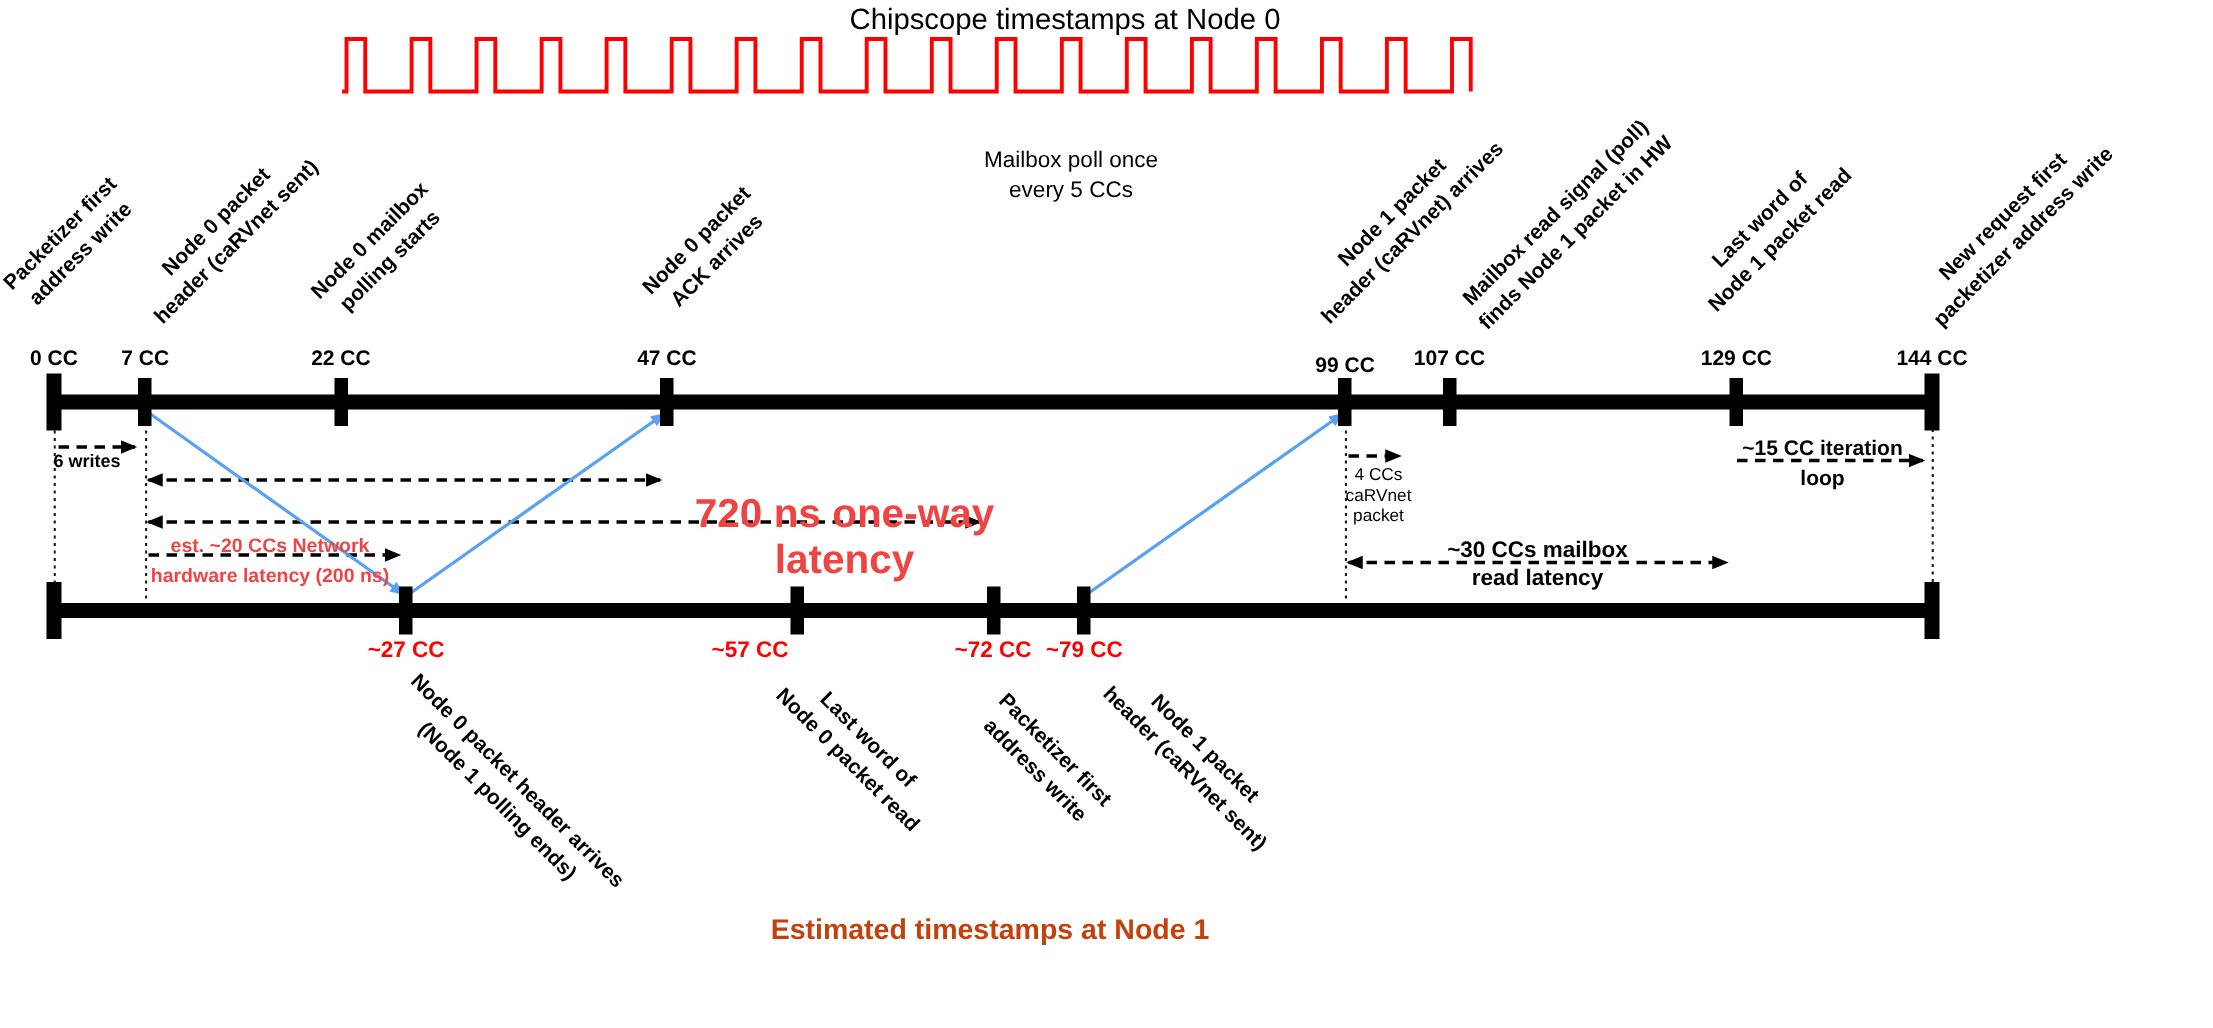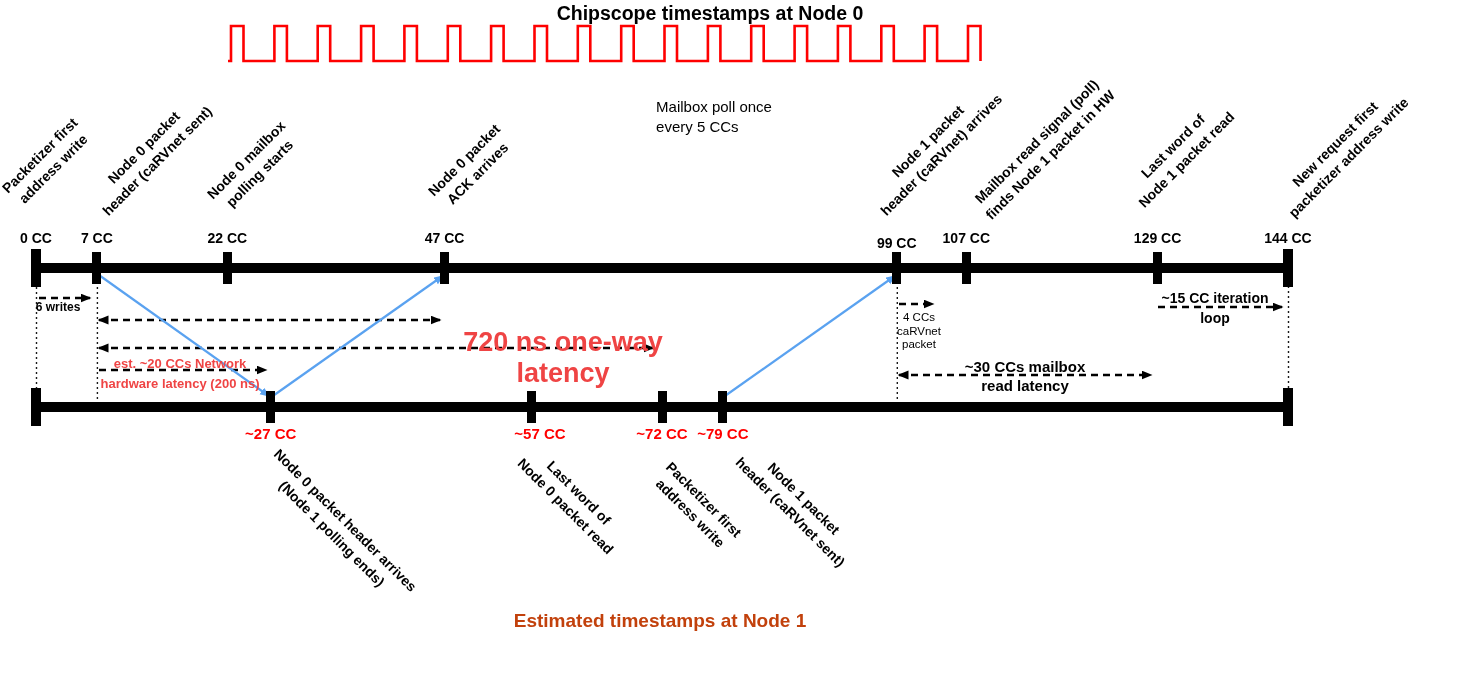--- a/index.html
+++ b/index.html
@@ -4,25 +4,25 @@
 <style>
   html,body{margin:0;padding:0;}
   body{
     width:1475px;height:685px;position:relative;overflow:hidden;
     background:#ffffff;font-family:"Liberation Sans",sans-serif;color:#000;
   }
   #overlay{position:absolute;left:0;top:0;z-index:1;}
   .layer{position:absolute;left:0;top:0;width:100%;height:100%;z-index:2;}
   .title{
     position:absolute;left:710px;top:2px;transform:translateX(-50%);
-    font-size:19.5px;font-weight:bold;white-space:pre;z-index:3;
+    font-size:19.5px;font-weight:normal;white-space:pre;z-index:3;
   }
   .clock-note{
     position:absolute;left:714px;top:97px;transform:translateX(-50%);
-    font-size:15px;line-height:20px;text-align:left;white-space:pre-line;z-index:3;
+    font-size:15px;line-height:20px;text-align:center;white-space:pre-line;z-index:3;
   }
   .bottom-title{
     position:absolute;left:660px;top:610px;transform:translateX(-50%);
     font-size:19px;font-weight:bold;color:#c2410c;white-space:pre;z-index:3;
   }
   .bar{position:absolute;background:#000;height:10px;}
   .tick{position:absolute;background:#000;}
   .ticklab{
     position:absolute;width:96px;margin-left:-48px;text-align:center;
     font-weight:bold;font-size:14px;white-space:pre;
@@ -116,21 +116,21 @@
     </div>
   <div class="layer" id="bottom-line">
       <div class="bar" style="left: 33px; top: 402px; width: 1258px;"></div>
       <div class="tick" style="left: 31px; top: 388px; width: 10px; height: 38px;"></div>
       <div class="tick" style="left: 1283px; top: 388px; width: 10px; height: 38px;"></div>
       <div class="tick" style="left: 266.25px; top: 391px; width: 9px; height: 32px;"></div>
       <div class="ticklab red" style="left: 270.75px; top: 425px;">~27 CC</div>
       <div class="rot down" style="left: 282.75px; top: 445px;">Node 0 packet header arrives
 (Node 1 polling ends)</div>
       <div class="tick" style="left: 527.083px; top: 391px; width: 9px; height: 32px;"></div>
-      <div class="ticklab red" style="left: 540px; top: 425px;">~57 CC</div>
+      <div class="ticklab red" style="left: 500px; top: 425px;">~57 CC</div>
       <div class="rot down" style="left: 539.583px; top: 441px;">Last word of
 Node 0 packet read</div>
       <div class="tick" style="left: 657.5px; top: 391px; width: 9px; height: 32px;"></div>
       <div class="ticklab red" style="left: 662px; top: 425px;">~72 CC</div>
       <div class="rot down" style="left: 675px; top: 458px;">Packetizer first
 address write</div>
       <div class="tick" style="left: 718.361px; top: 391px; width: 9px; height: 32px;"></div>
       <div class="ticklab red" style="left: 722.861px; top: 425px;">~79 CC</div>
       <div class="rot down" style="left: 757.861px; top: 440px;">Node 1 packet
 header (caRVnet sent)</div>

